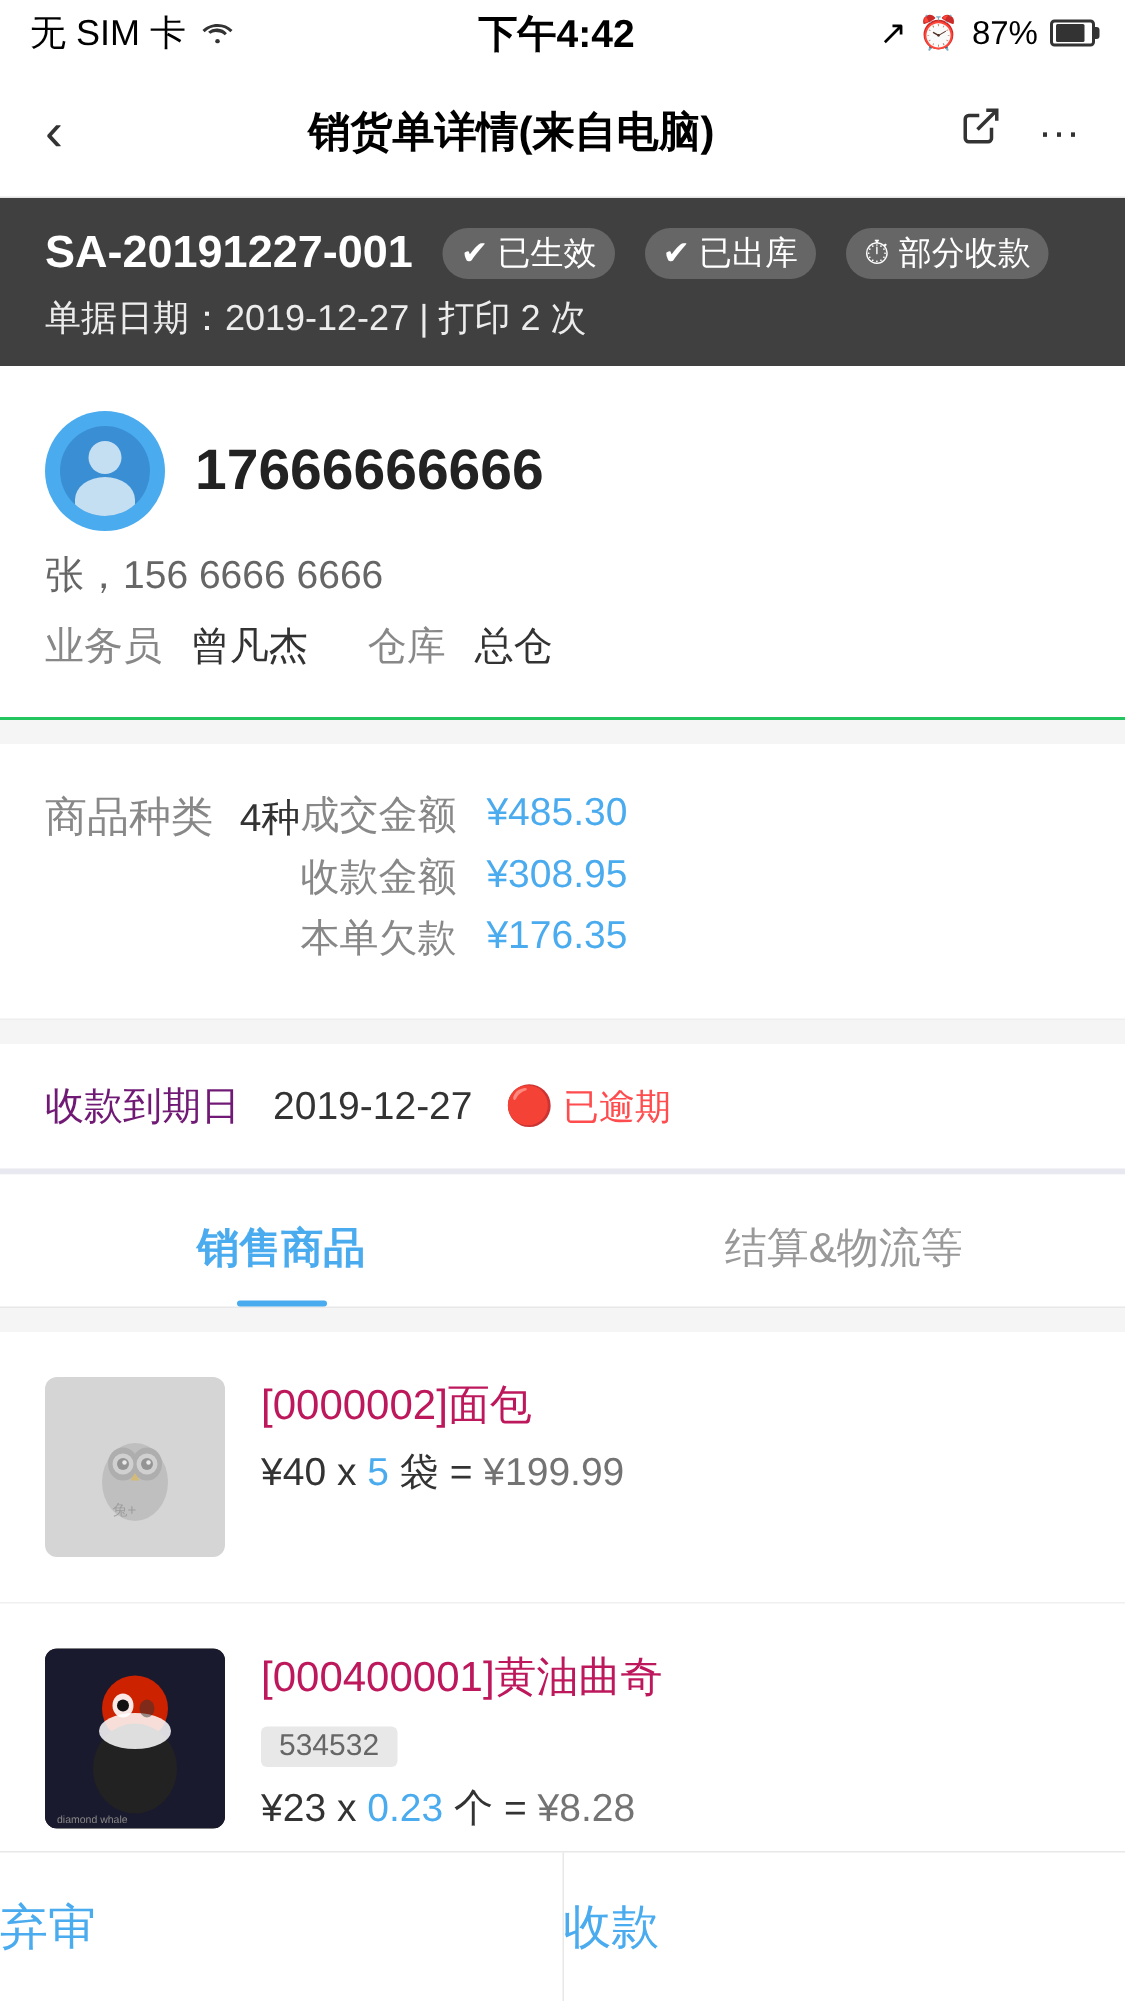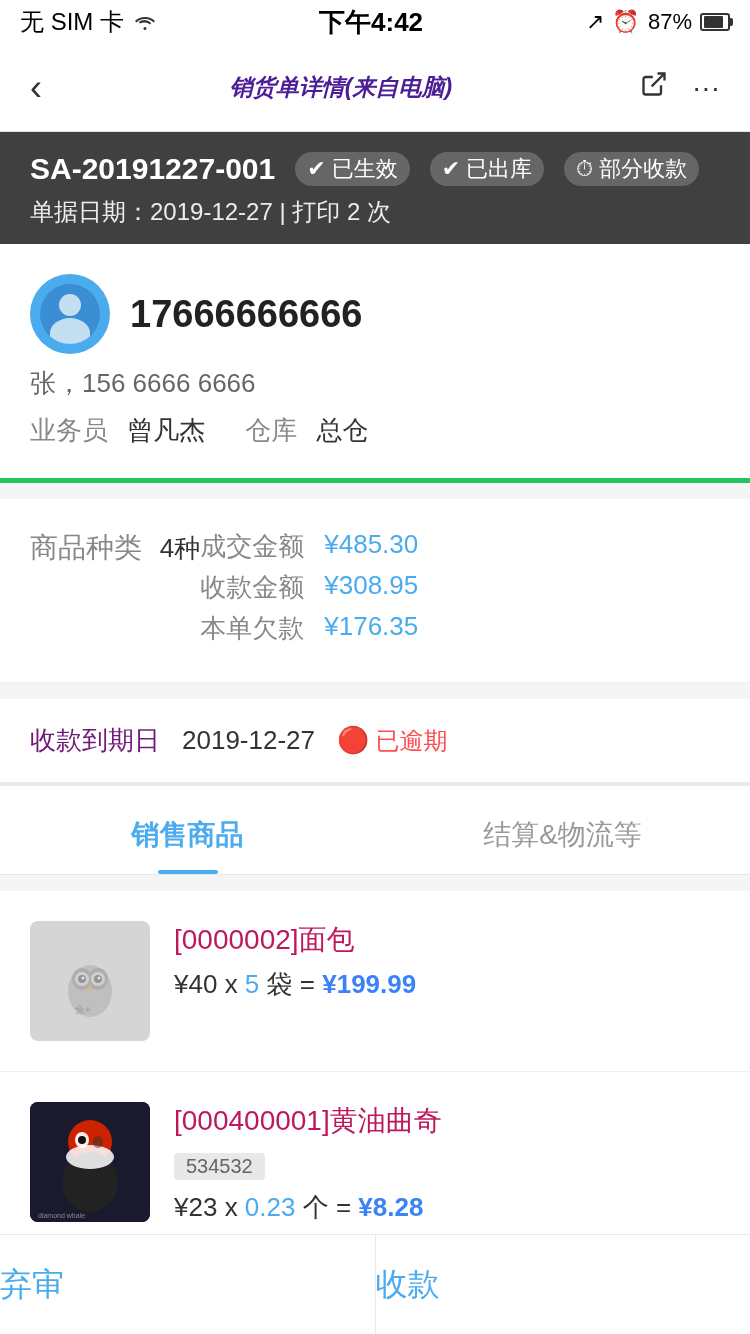--- a/index.html
+++ b/index.html
@@ -40,21 +40,21 @@
     .nav-bar {
       background: #fff;
       height: 88px;
       display: flex;
       align-items: center;
       justify-content: space-between;
       padding: 0 30px;
       border-bottom: 1px solid #e5e5e5;
     }
     .nav-back { font-size: 36px; color: #333; cursor: pointer; }
-    .nav-title { font-size: 23px; font-weight: 600; color: #4c1d95; font-style: italic; }
+    .nav-title { font-size: 28px; font-weight: 600; color: #000000; }
     .nav-actions { display: flex; align-items: center; gap: 24px; }
     .nav-icon { font-size: 28px; color: #333; cursor: pointer; }
 
     
     .order-header {
       background: #404040;
       padding: 20px 30px 16px;
       color: #fff;
     }
     .order-header-top {
@@ -72,21 +72,21 @@
     }
     .order-meta { font-size: 24px; color: rgba(255,255,255,0.9); }
 
     
     .customer-section {
       background: #fff;
       padding: 30px;
       display: flex;
       flex-direction: column;
       gap: 12px;
-      border-bottom: 5px solid #22c55e;
+      border-bottom: 2px solid #22c55e;
     }
     .customer-top {
       display: flex;
       align-items: center;
       gap: 20px;
     }
     .avatar {
       width: 80px; height: 80px; border-radius: 50%;
       background: #4aabef;
       display: flex; align-items: center; justify-content: center;
@@ -205,21 +205,21 @@
       overflow: hidden;
     }
     .product-info { flex: 1; }
     .product-name { font-size: 28px; color: #be185d; margin-bottom: 8px; font-weight: 500; }
     .product-tag {
       display: inline-block; background: #e8e8e8; color: #666;
       font-size: 20px; padding: 2px 12px; border-radius: 4px; margin-bottom: 10px;
     }
     .product-price { font-size: 26px; color: #333; }
     .product-price-qty { color: #4aabef; }
-    .product-price-total { color: #3b82f6; font-weight: 700; }
+    .product-price-total { color: #737373; font-weight: 400; }
 
     
     .bottom-bar {
       position: fixed;
       bottom: 0; left: 0; width: 750px;
       background: #fff;
       border-top: 1px solid #e8e8e8;
       display: flex;
       height: 100px;
     }

